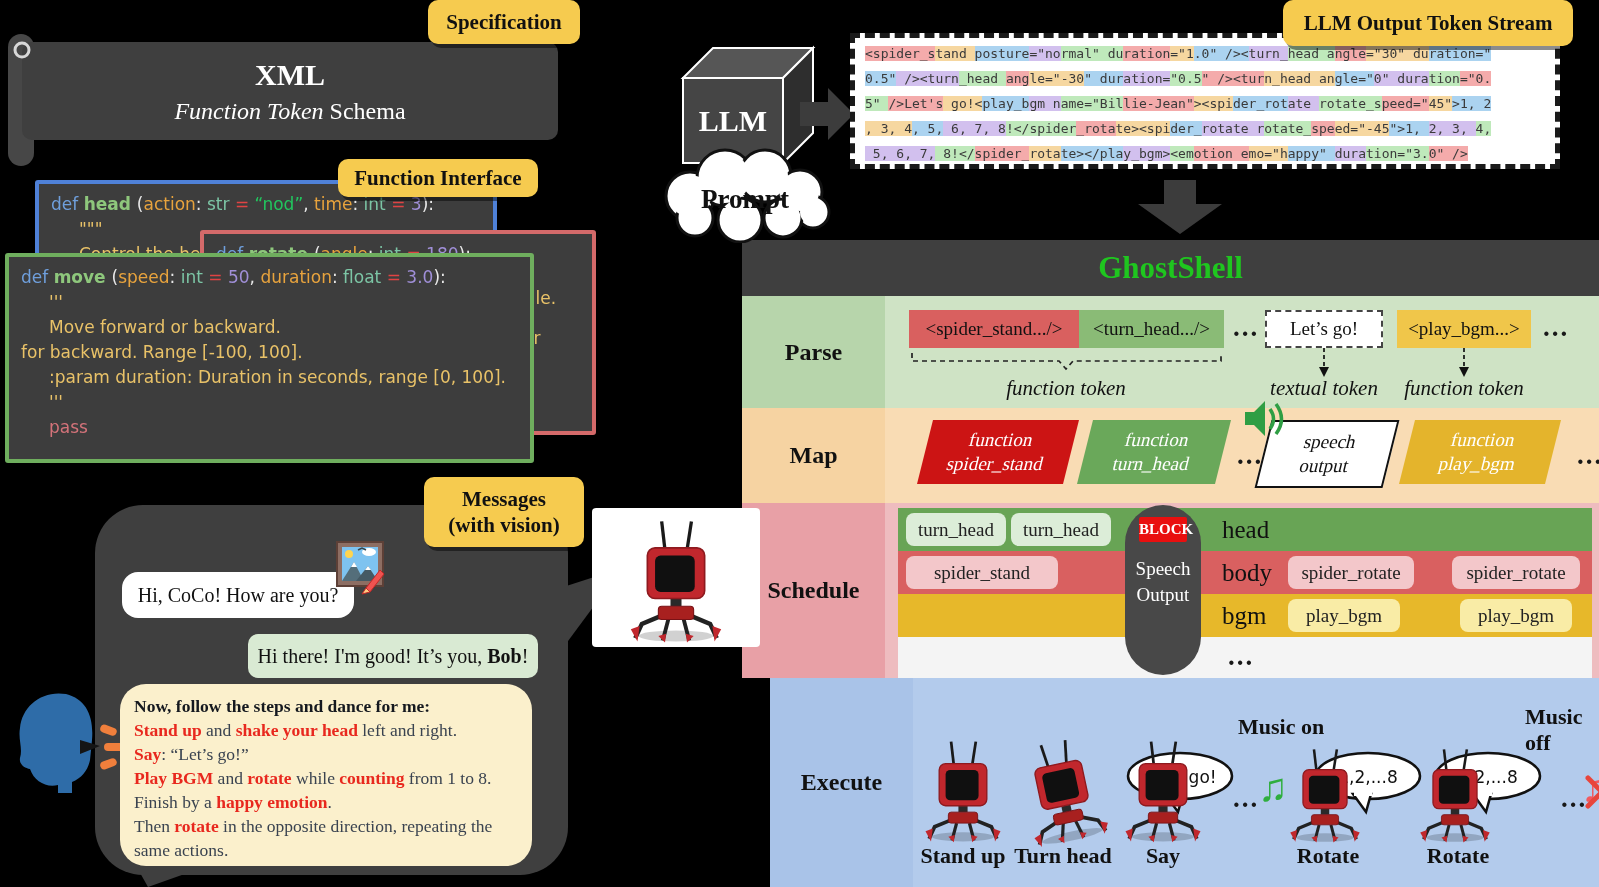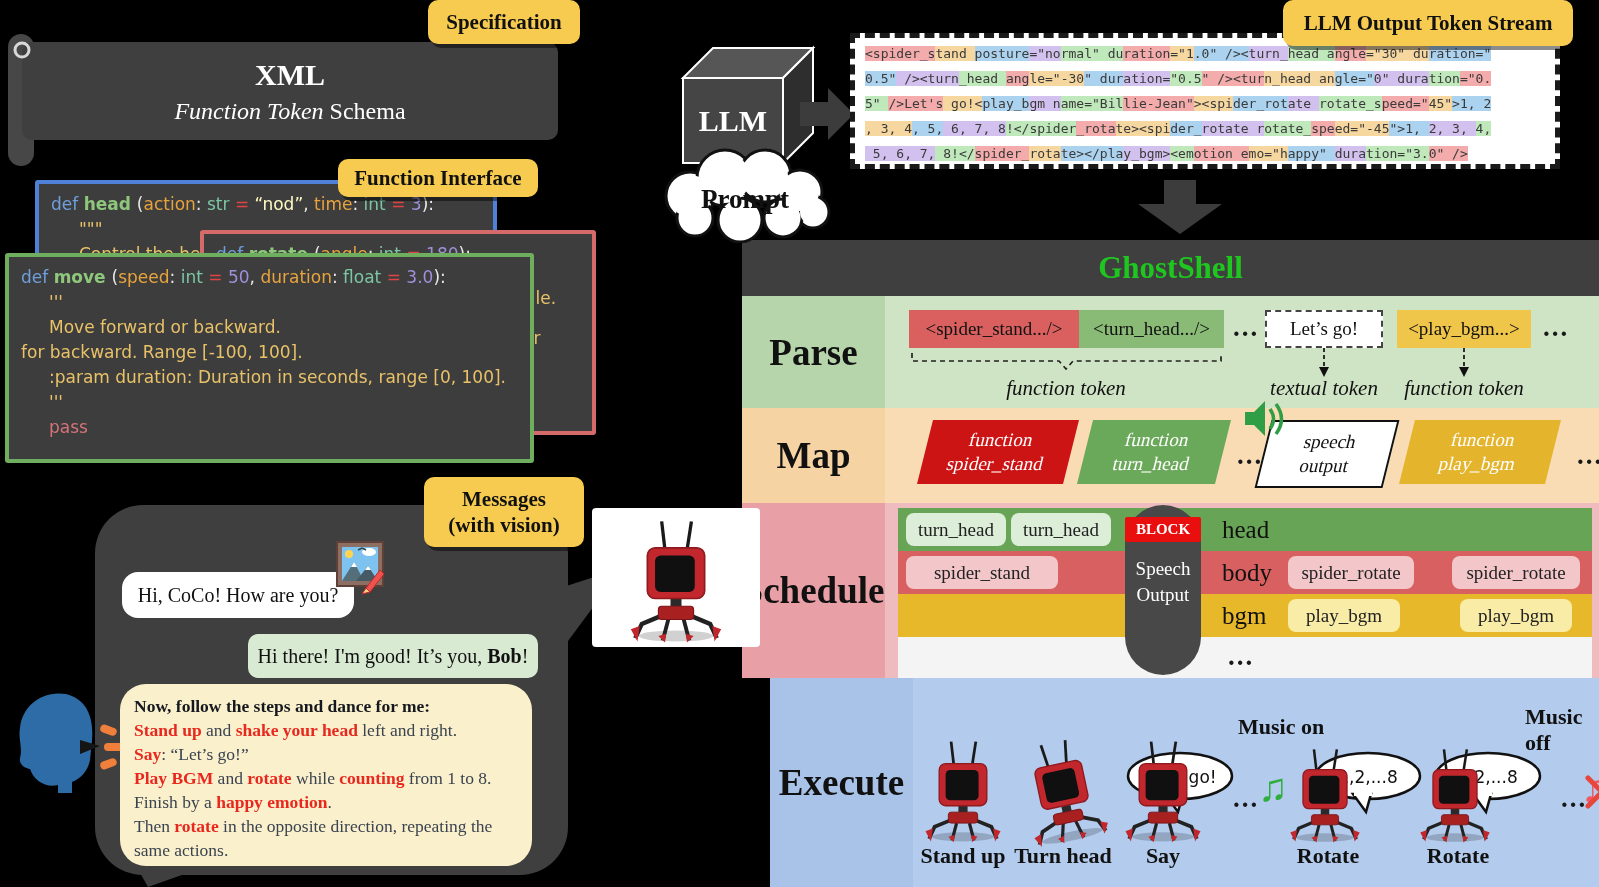--- a/index.html
+++ b/index.html
@@ -15,47 +15,47 @@
   .scroll-curl{position:absolute;left:8px;top:34px;width:26px;height:132px;background:#474747;border-radius:13px;}
   .scroll-title{font-size:30px;font-weight:bold;}
   .scroll-sub{font-size:24px;margin-top:6px;}
   .scroll-sub .it{font-style:italic;}
   
   .codeblock{position:absolute;background:#3d3d3d;border:4px solid;border-radius:3px;
              font-family:"DejaVu Sans",sans-serif;font-size:17px;color:#e8e8e8;padding:8px 12px;white-space:nowrap;}
   .codeline{line-height:25px;white-space:nowrap;}
   .codeline.ind{padding-left:28px;}
   .c-kw{color:#6f9fdc}.c-fn{color:#8ec77c;font-weight:bold}.c-pl{color:#e8e8e8}
-  .c-pr{color:#e8a33d}.c-ty{color:#7cc5a5}.c-op{color:#e04343}.c-st{color:#fef9c3}
+  .c-pr{color:#e8a33d}.c-ty{color:#7cc5a5}.c-op{color:#e04343}.c-st{color:#22c55e}
   .c-nu{color:#a08fd8}.c-dc{color:#e9c268}.c-ps{color:#d4737a}
   .frag{position:absolute;color:#e9c268;font-family:"DejaVu Sans",sans-serif;font-size:17px;}
   
   #stream{position:absolute;left:850px;top:33px;width:710px;height:136px;background:#fff;
           border:5px dashed #1a1a1a;box-sizing:border-box;padding:3px 10px;z-index:5;
           font-family:"DejaVu Sans Mono",monospace;font-size:13px;color:#3a3a3a;}
   #stream .sline{line-height:25px;white-space:pre;}
   
   .gs-header{position:absolute;left:742px;top:240px;width:857px;height:56px;background:#3f3f3f;
              display:flex;align-items:center;justify-content:center;}
   .gs-title{color:#1fc61f;font-weight:bold;font-size:31px;}
   .gs-row{position:absolute;left:742px;width:857px;display:flex;}
   .gs-label{width:143px;display:flex;align-items:center;justify-content:center;
-            font-weight:bold;font-size:37px;color:#111;}
+            font-weight:bold;font-size:24px;color:#111;}
   .gs-content{position:relative;flex:1;}
   .ptoken{position:absolute;top:14px;height:38px;line-height:38px;text-align:center;font-size:19px;color:#111;}
   .dots{position:absolute;font-weight:bold;font-size:27px;letter-spacing:2px;color:#181818;}
   .anno{position:absolute;top:80px;font-style:italic;font-size:21px;color:#111;text-align:center;}
   .mshape{position:absolute;top:12px;height:64px;transform:skewX(-14deg);display:flex;flex-direction:column;
           align-items:center;justify-content:center;font-size:19px;line-height:24px;}
   .lane{position:relative;height:43px;}
   .lane-label{position:absolute;left:324px;top:0;font-size:25px;color:#111;}
   .pill{position:absolute;top:5px;height:33px;line-height:33px;border-radius:8px;text-align:center;
         font-size:19px;color:#222;}
   .blockbar{position:absolute;left:240px;top:2px;width:76px;height:170px;border-radius:38px;background:#484848;z-index:8;}
-  .blockred{margin:12px auto 0;width:76px;height:25px;line-height:25px;background:#e90f0f;color:#fff;
+  .blockred{margin:12px auto 0;width:48px;height:25px;line-height:25px;background:#e90f0f;color:#fff;
             font-weight:bold;font-size:15px;text-align:center;border-radius:2px;}
   .blocktxt{color:#fff;font-size:19px;text-align:center;margin-top:14px;line-height:26px;}
   .musiclbl{position:absolute;font-weight:bold;font-size:22px;color:#111;}
   .robolbl{position:absolute;top:165px;width:110px;text-align:center;font-weight:bold;font-size:22px;color:#111;}
   .note{position:absolute;font-size:40px;line-height:40px;}
   
   .darkbubble{position:absolute;left:95px;top:505px;width:473px;height:370px;background:#3f3f3f;border-radius:48px;z-index:3;}
   .chatwhite{position:absolute;left:122px;top:572px;width:232px;height:46px;background:#fff;border-radius:16px;
              line-height:46px;text-align:center;font-size:20px;color:#111;z-index:5;}
   .chatgreen{position:absolute;left:248px;top:634px;width:290px;height:44px;background:#d9ead3;border-radius:10px;

